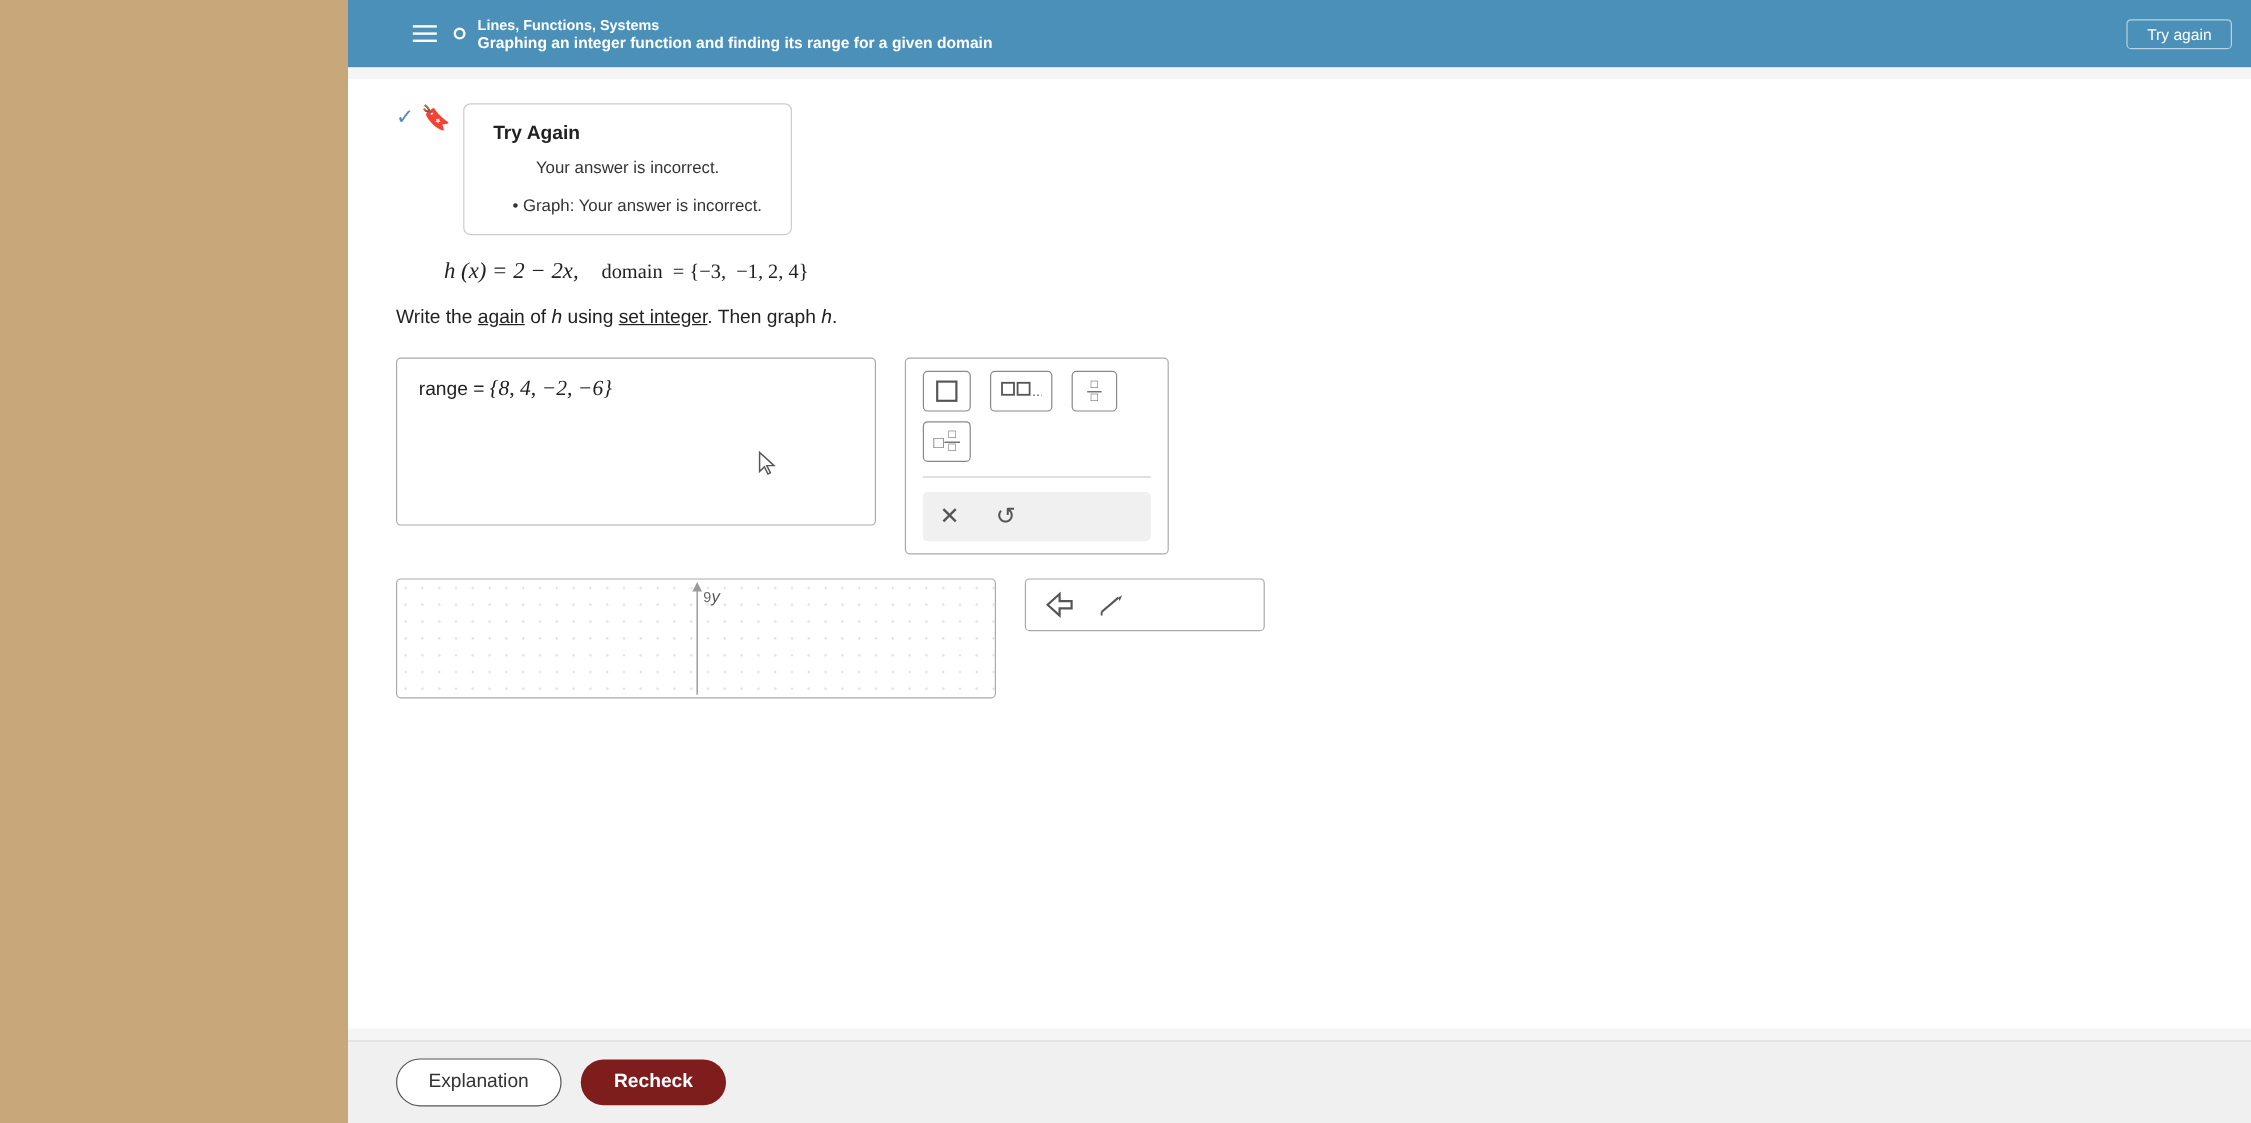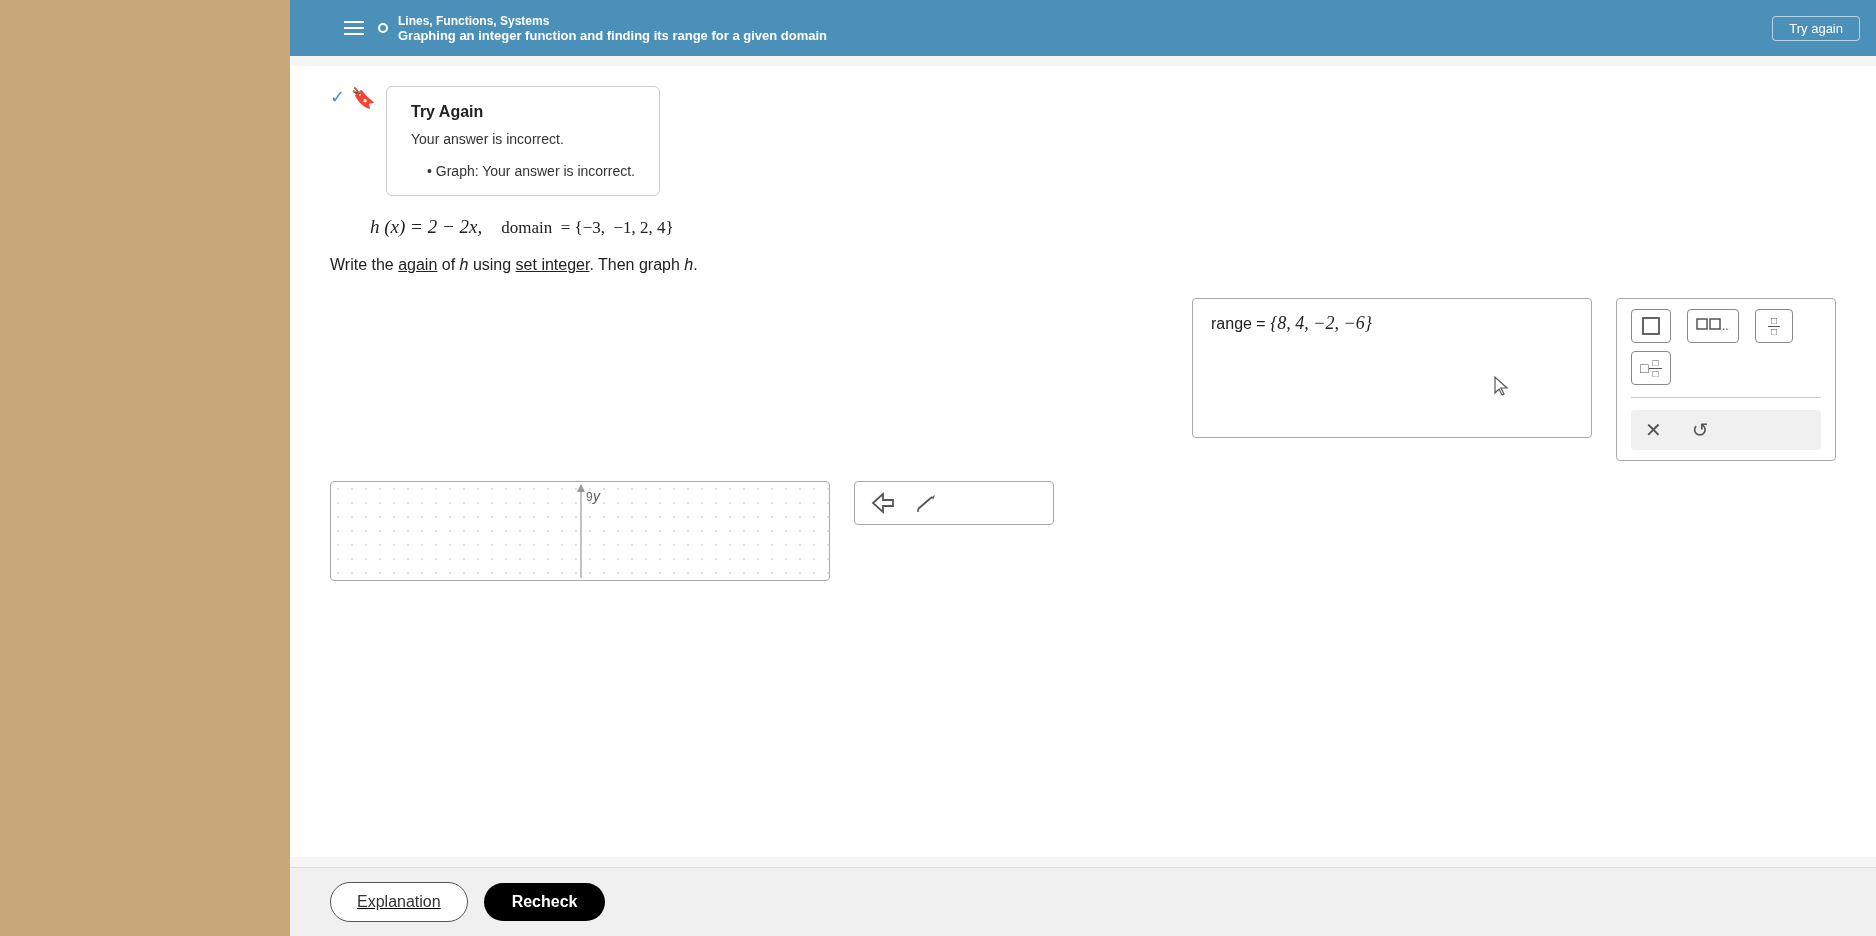--- a/index.html
+++ b/index.html
@@ -92,20 +92,21 @@
       font-weight: 700;
       color: #222;
       margin-bottom: 10px;
     }
 
     .try-again-msg {
       font-family: Arial, sans-serif;
       font-size: 14px;
       color: #333;
       margin-bottom: 8px;
+      text-align: center;
     }
 
     .try-again-bullet {
       font-family: Arial, sans-serif;
       font-size: 14px;
       color: #333;
       margin-left: 16px;
       margin-top: 16px;
     }
 
@@ -142,21 +143,20 @@
       color: #222;
       margin-bottom: 24px;
     }
 
     
     .input-toolbar-row {
       display: flex;
       align-items: flex-start;
       gap: 24px;
       margin-bottom: 20px;
-      justify-content: flex-end;
     }
 
     .range-input-box {
       border: 1.5px solid #aaa;
       border-radius: 4px;
       padding: 14px 18px;
       width: 400px;
       min-height: 140px;
       background: white;
       font-family: 'Times New Roman', Times, serif;
@@ -268,40 +268,39 @@
     }
 
     
     .bottom-bar {
       background: #f0f0f0;
       border-top: 1px solid #ddd;
       padding: 14px 40px;
       display: flex;
       align-items: center;
       gap: 16px;
-      text-decoration: underline;
     }
 
     .explanation-btn {
       border: 1.5px solid #555;
       border-radius: 24px;
       padding: 10px 26px;
       background: white;
       font-family: Arial, sans-serif;
       font-size: 16px;
       font-weight: 500;
       cursor: pointer;
       color: #333;
     }
 
     .recheck-btn {
       border: none;
       border-radius: 24px;
       padding: 10px 28px;
-      background: #000000;
+      background: #7f1d1d;
       font-family: Arial, sans-serif;
       font-size: 16px;
       font-weight: 600;
       cursor: pointer;
       color: white;
     }
 
     
     .left-sidebar {
       position: absolute;

